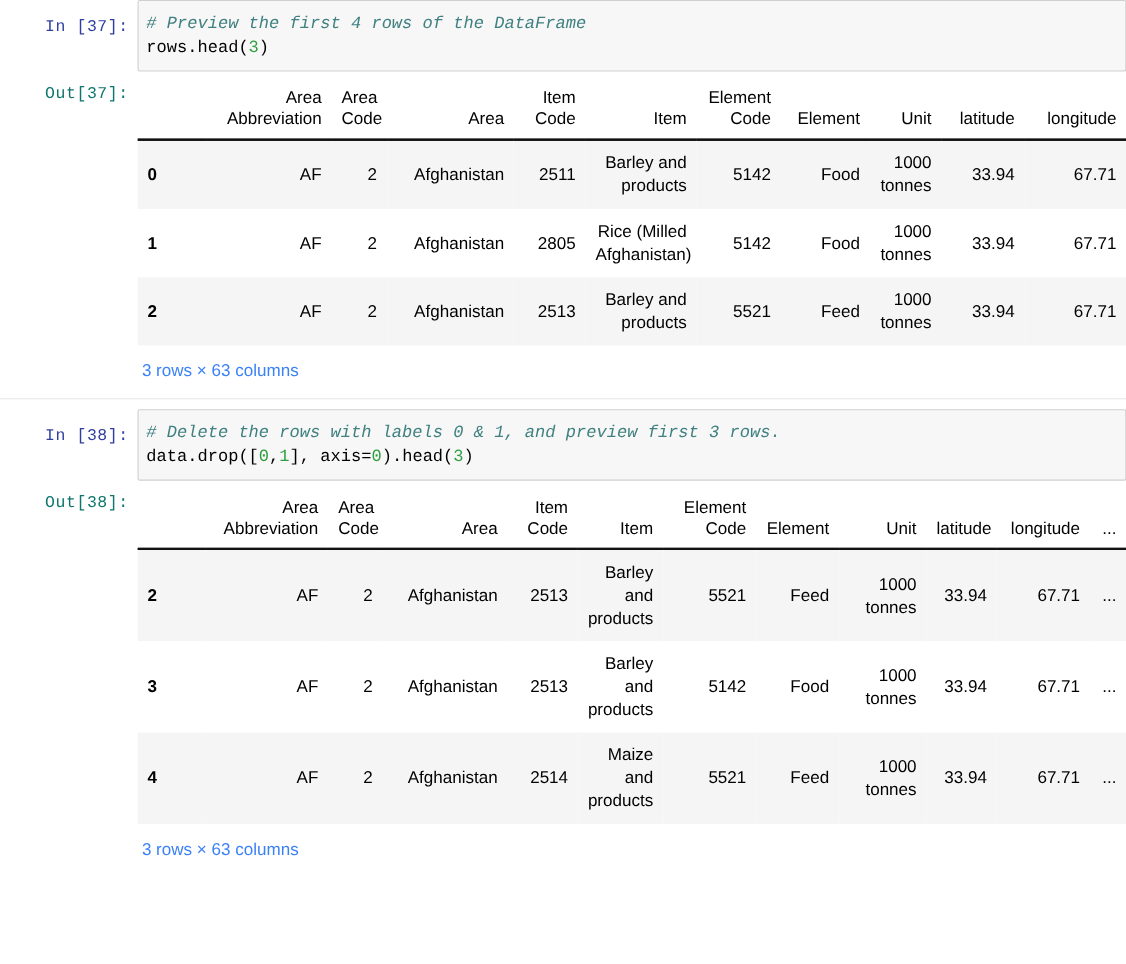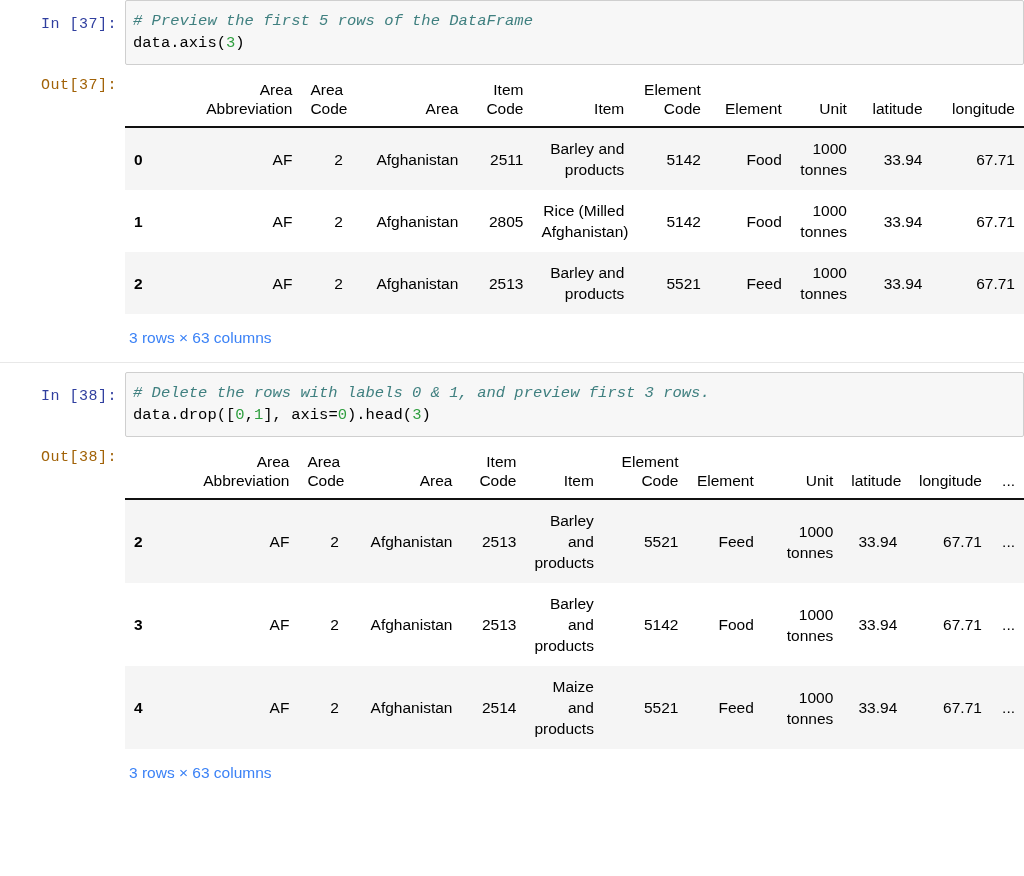--- a/index.html
+++ b/index.html
@@ -37,21 +37,21 @@
     flex: 0 0 125px;
     text-align: right;
     padding-right: 8px;
     font-family: "Liberation Mono", monospace;
     font-size: 15px;
     line-height: 20px;
     letter-spacing: 0.5px;
     white-space: pre;
   }
   .prompt-in { color: #303F9F; padding-top: 15px; }
-  .prompt-out { color: #a16207; padding-top: 2px; }
+  .prompt-out { color: #0f766e; padding-top: 2px; }
 
   .code-area {
     flex: 1 1 auto;
     background: #f7f7f7;
     border: 1px solid #cfcfcf;
     border-radius: 2px;
     padding: 9px 10px 10px 7px;
     font-family: "Liberation Mono", monospace;
     font-size: 15.5px;
     line-height: 22px;
@@ -128,22 +128,22 @@
 </style>
 </head>
 <body>
 
 <div class="notebook">
 
   <div class="cell">
 
     <div class="input-row">
       <div class="prompt prompt-in">In [37]:</div>
-      <div class="code-area"><span class="tok-comment"># Preview the first 5 rows of the DataFrame</span>
-<span class="tok-plain">data.axis(</span><span class="tok-num">3</span><span class="tok-plain">)</span></div>
+      <div class="code-area"><span class="tok-comment"># Preview the first 4 rows of the DataFrame</span>
+<span class="tok-plain">rows.head(</span><span class="tok-num">3</span><span class="tok-plain">)</span></div>
     </div>
 
     <div class="output-row">
       <div class="prompt prompt-out">Out[37]:</div>
       <div class="output-area">
         <table class="dataframe">
           <colgroup>
             <col style="width:60px">
               <col style="width:108px">
               <col style="width:48px">

